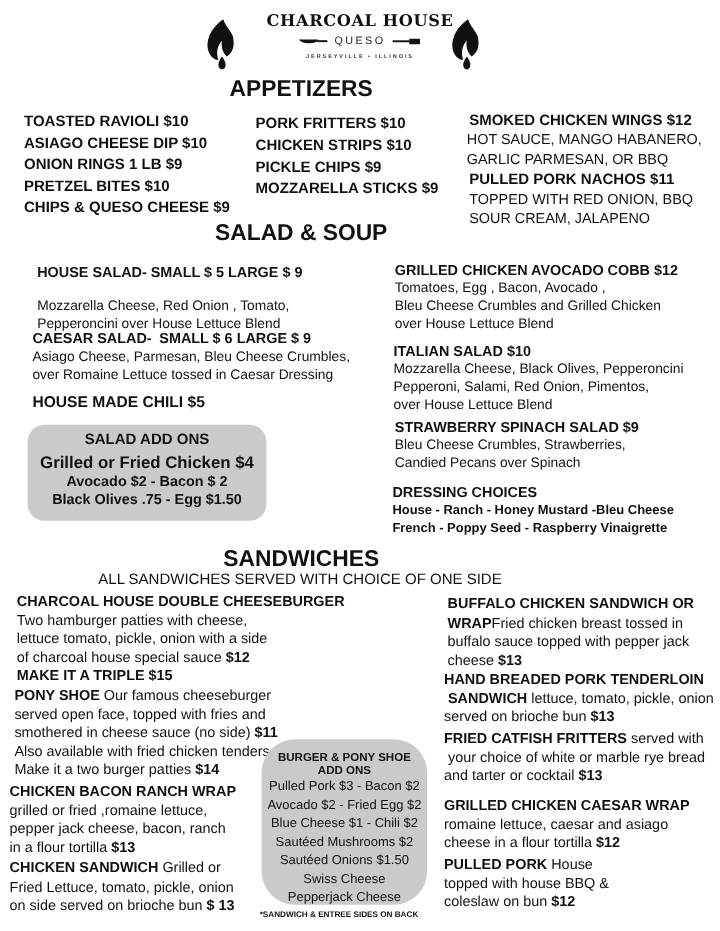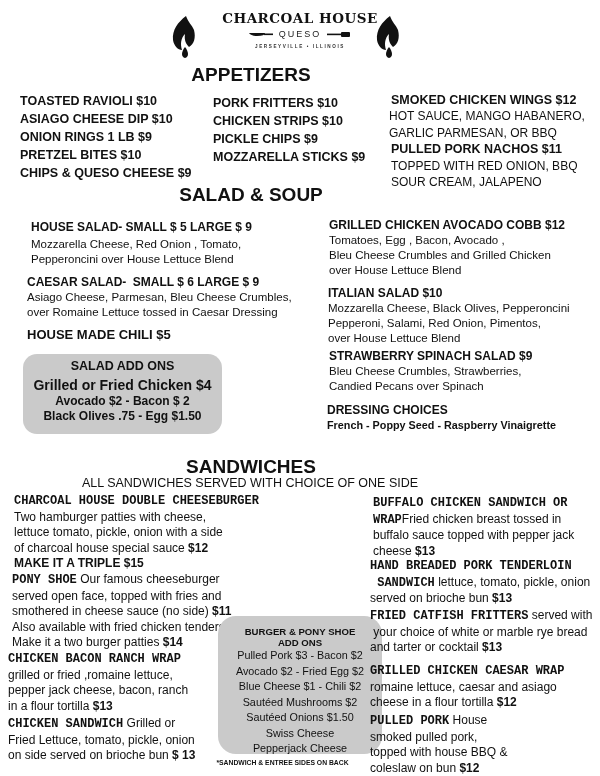--- a/index.html
+++ b/index.html
@@ -20,21 +20,21 @@
   .app-col { position:absolute; font-weight:bold; font-size:12.5px; line-height:18px; }
   .app-right { position:absolute; left:389px; top:92px; width:220px; font-size:12px; line-height:16.4px; }
   .app-right .h { font-weight:bold; font-size:12.5px; }
   
   .item { position:absolute; font-size:11.5px; line-height:15px; }
   .item .h { font-weight:bold; font-size:12px; }
   .item .h2 { font-weight:bold; font-size:12.5px; }
   .addon-box { position:absolute; background:#cacaca; border-radius:14px; text-align:center; font-weight:bold; }
   
   .sw { position:absolute; font-size:12px; line-height:15.5px; }
-  .sw .h { font-weight:bold;font-family:Liberation Mono, monospace; }
+  .sw .h { font-weight:bold; }
   .footnote { position:absolute; left:200px; top:759px; width:165px; text-align:center; font-size:6.8px; font-weight:bold; }
 </style>
 </head>
 <body>
 
 <svg class="flame" style="left:168px;top:14px;" viewBox="0 0 32 46">
   <path d="M18 2 C10 8 4 16 5 26 C6 32 10 36 14 36 C12 30 13 24 17 20 C16 26 18 30 21 33 C26 30 28 24 26 16 C24 11 20 8 18 2 Z" fill="#111"></path>
   <path d="M17 33 C13 38 13 43 17 44 C21 43 21 38 17 33 Z" fill="#111"></path>
 </svg>
 <svg class="flame" style="left:372px;top:14px;" viewBox="0 0 32 46">
@@ -79,21 +79,21 @@
   <div>GARLIC PARMESAN, OR BBQ</div>
   <div class="h" style="padding-left:2px;">PULLED PORK NACHOS $11</div>
   <div style="padding-left:2px;">TOPPED WITH RED ONION, BBQ</div>
   <div style="padding-left:2px;">SOUR CREAM, JALAPENO</div>
 </div>
 
 <div class="section-title" style="top:184px;">SALAD &amp; SOUP</div>
 
 <div class="item" style="left:31px;top:220px;">
   <div><span class="h">HOUSE SALAD-</span> <span class="h">SMALL $ 5 LARGE $ 9</span></div>
-  <div style="margin-top:2px;">Mozzarella Cheese, Red Onion , Tomato,</div>
+  <div style="margin-top:12px;">Mozzarella Cheese, Red Onion , Tomato,</div>
   <div>Pepperoncini over House Lettuce Blend</div>
 </div>
 
 <div class="item" style="left:27px;top:275px;">
   <div><span class="h">CAESAR SALAD-</span>&nbsp; <span class="h">SMALL $ 6 LARGE $ 9</span></div>
   <div>Asiago Cheese, Parmesan, Bleu Cheese Crumbles,</div>
   <div>over Romaine Lettuce tossed in Caesar Dressing</div>
 </div>
 
 <div class="item" style="left:27px;top:327px;">
@@ -122,20 +122,21 @@
 </div>
 
 <div class="item" style="left:329px;top:349px;">
   <div class="h">STRAWBERRY SPINACH SALAD $9</div>
   <div>Bleu Cheese Crumbles, Strawberries,</div>
   <div>Candied Pecans over Spinach</div>
 </div>
 
 <div class="item" style="left:327px;top:403px;">
   <div class="h">DRESSING CHOICES</div>
+  <div class="b" style="font-size:10.8px;">House - Ranch - Honey Mustard -Bleu Cheese</div>
   <div class="b" style="font-size:10.8px;">French - Poppy Seed - Raspberry Vinaigrette</div>
 </div>
 
 <div class="section-title" style="top:456px;">SANDWICHES</div>
 <div class="sub-note" style="top:476px;">ALL SANDWICHES SERVED WITH CHOICE OF ONE SIDE</div>
 
 <div class="sw" style="left:14px;top:494px;">
   <div class="h">CHARCOAL HOUSE DOUBLE CHEESEBURGER</div>
   <div>Two hamburger patties with cheese,</div>
   <div>lettuce tomato, pickle, onion with a side</div>
@@ -157,21 +158,21 @@
   <div>pepper jack cheese, bacon, ranch</div>
   <div><span>in a flour tortilla </span><span class="b">$13</span></div>
 </div>
 
 <div class="sw" style="left:8px;top:716px;">
   <div><span class="h">CHICKEN SANDWICH</span><span> Grilled or</span></div>
   <div>Fried Lettuce, tomato, pickle, onion</div>
   <div><span>on side served on brioche bun </span><span class="b">$ 13</span></div>
 </div>
 
-<div class="addon-box" style="left:218px;top:616px;width:164px;height:138px;border-radius:18px;">
+<div class="addon-box" style="left:218px;top:616px;width:138px;height:138px;border-radius:28px;">
   <div style="font-size:9.6px;margin-top:10px;line-height:11px;">
     <div>BURGER &amp; PONY SHOE</div>
     <div>ADD ONS</div>
   </div>
   <div style="font-weight:normal;font-size:10.8px;line-height:15.5px;">
     <div>Pulled Pork $3 - Bacon $2</div>
     <div>Avocado $2 - Fried Egg $2</div>
     <div>Blue Cheese $1 - Chili $2</div>
     <div>Sautéed Mushrooms $2</div>
     <div>Sautéed Onions $1.50</div>
@@ -201,16 +202,15 @@
 </div>
 
 <div class="sw" style="left:370px;top:664px;">
   <div class="h">GRILLED CHICKEN CAESAR WRAP</div>
   <div>romaine lettuce, caesar and asiago</div>
   <div><span>cheese in a flour tortilla </span><span class="b">$12</span></div>
 </div>
 
 <div class="sw" style="left:370px;top:713px;">
   <div><span class="h">PULLED PORK</span><span> House</span></div>
-  <div>smoked pulled pork,</div>
   <div>topped with house BBQ &amp;</div>
   <div><span>coleslaw on bun </span><span class="b">$12</span></div>
 </div>
 
 </body></html>

